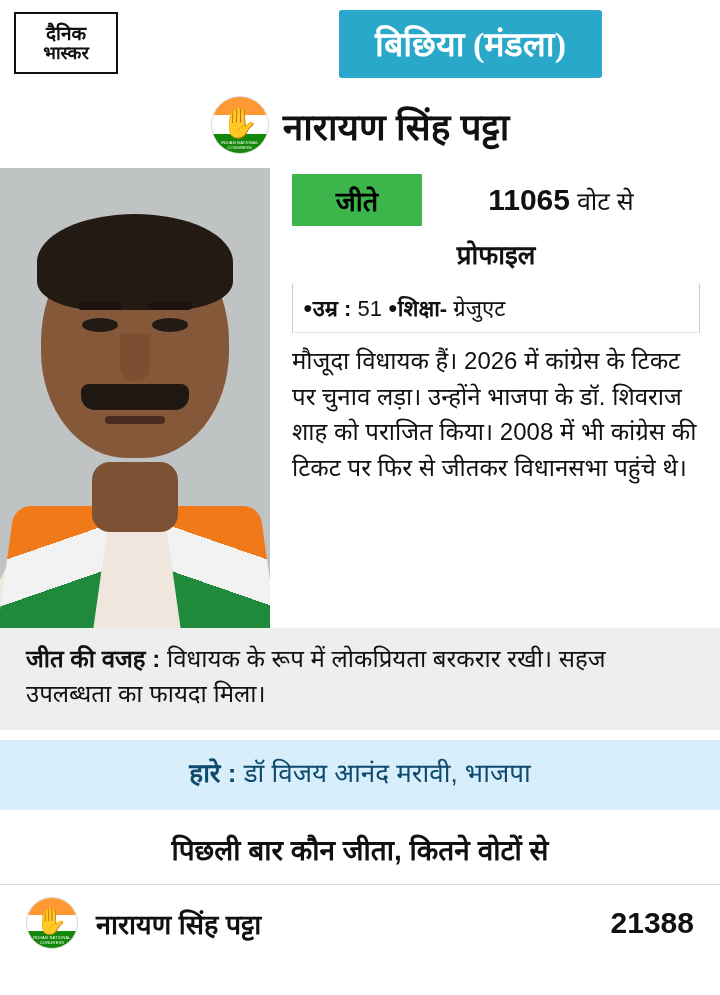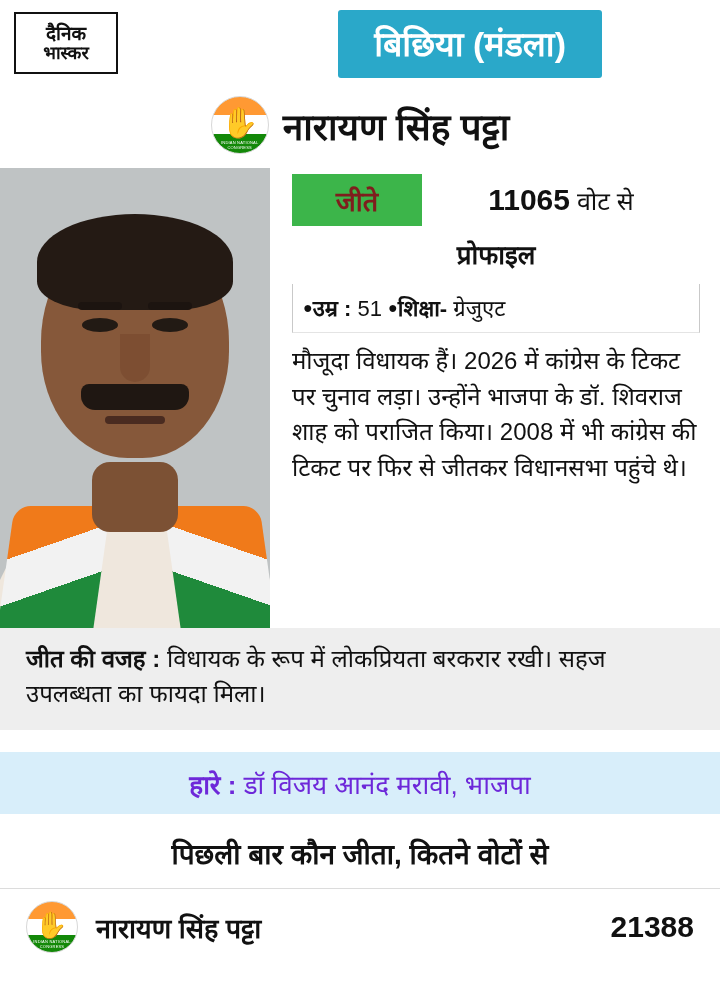--- a/index.html
+++ b/index.html
@@ -16,20 +16,21 @@
     height: 995px;
     background: #ffffff;
   }
 
   
   .header {
     display: flex;
     align-items: flex-start;
     padding: 12px 14px 0 14px;
     height: 86px;
+    font-family: Liberation Serif, serif;
   }
   .logo {
     width: 104px;
     height: 62px;
     border: 2px solid #111;
     display: flex;
     flex-direction: column;
     align-items: center;
     justify-content: center;
     line-height: 1.05;
@@ -174,21 +175,21 @@
     padding: 0 20px 0 22px;
   }
   .result-row {
     display: flex;
     align-items: center;
     height: 56px;
     margin-top: 4px;
   }
   .won-badge {
     background: #3cb54a;
-    color: #7f1d1d;
+    color: #000000;
     font-size: 27px;
     font-weight: bold;
     width: 130px;
     height: 52px;
     display: flex;
     align-items: center;
     justify-content: center;
     flex: 0 0 auto;
   }
   .margin {
@@ -235,24 +236,23 @@
     color: #111;
   }
   .reason b { font-weight: bold; }
 
   .gap { height: 10px; background: #ffffff; }
 
   
   .lost {
     background: #d8eefa;
     text-align: center;
-    padding: 14px 0 12px 0;
+    padding: 14px 0 20px 0;
     font-size: 26px;
-    color: #6d28d9;
-    margin-top: 12px;
+    color: #0c4a6e;
   }
   .lost b { font-weight: bold; }
 
   
   .prev-head {
     text-align: center;
     font-size: 28px;
     font-weight: bold;
     color: #111;
     padding: 20px 0 16px 0;

